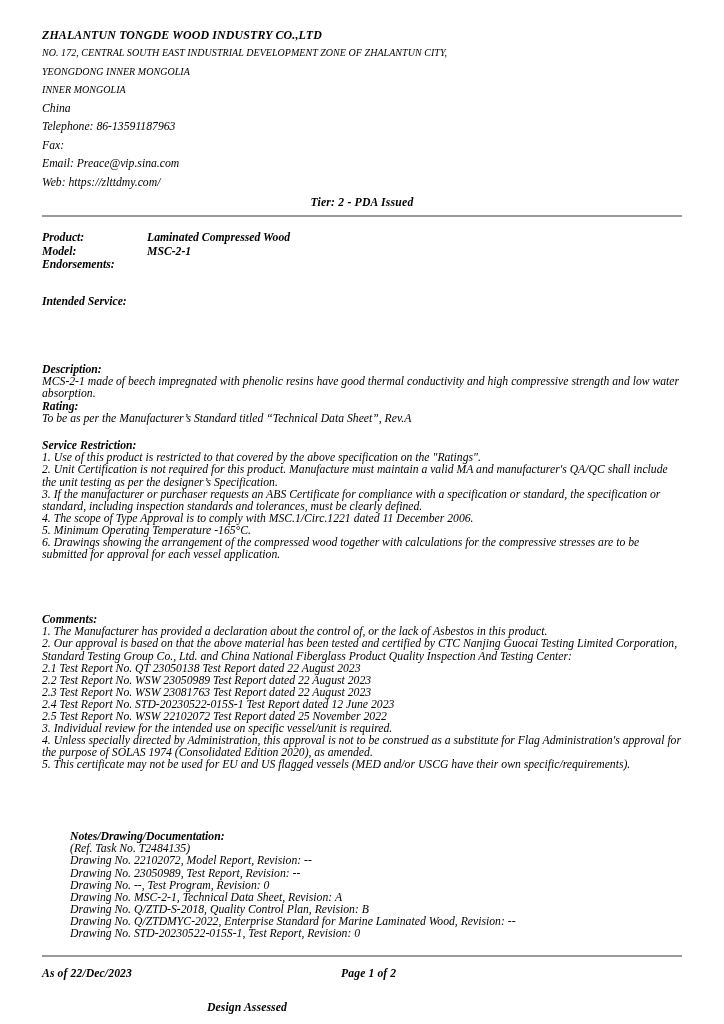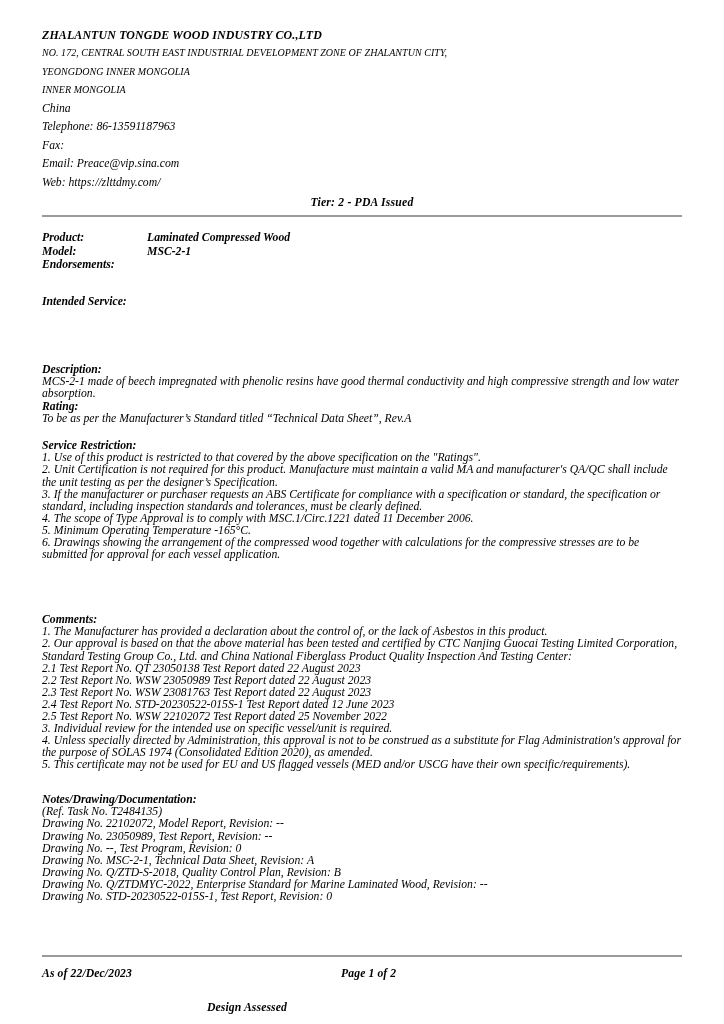--- a/index.html
+++ b/index.html
@@ -75,21 +75,21 @@
     font-weight: bold;
     line-height: 12.4px;
   }
   .section .body { margin: 0; }
 
   .sec-intended { top: 296px; }
   .sec-description { top: 364px; }
   .sec-rating { top: 401px; }
   .sec-restriction { top: 440px; }
   .sec-comments { top: 578px; margin-top: 36px; }
-  .sec-notes { top: 794px; }
+  .sec-notes { top: 831px; margin-left: 28px; }
 
   .footer { position: absolute; top: 967px; left: 0; width: 640px; height: 20px; }
   .footer span {
     position: absolute;
     font-weight: bold;
     font-size: 11.7px;
     letter-spacing: 0.1px;
     top: 0;
   }
   .f-date { left: 0; }

